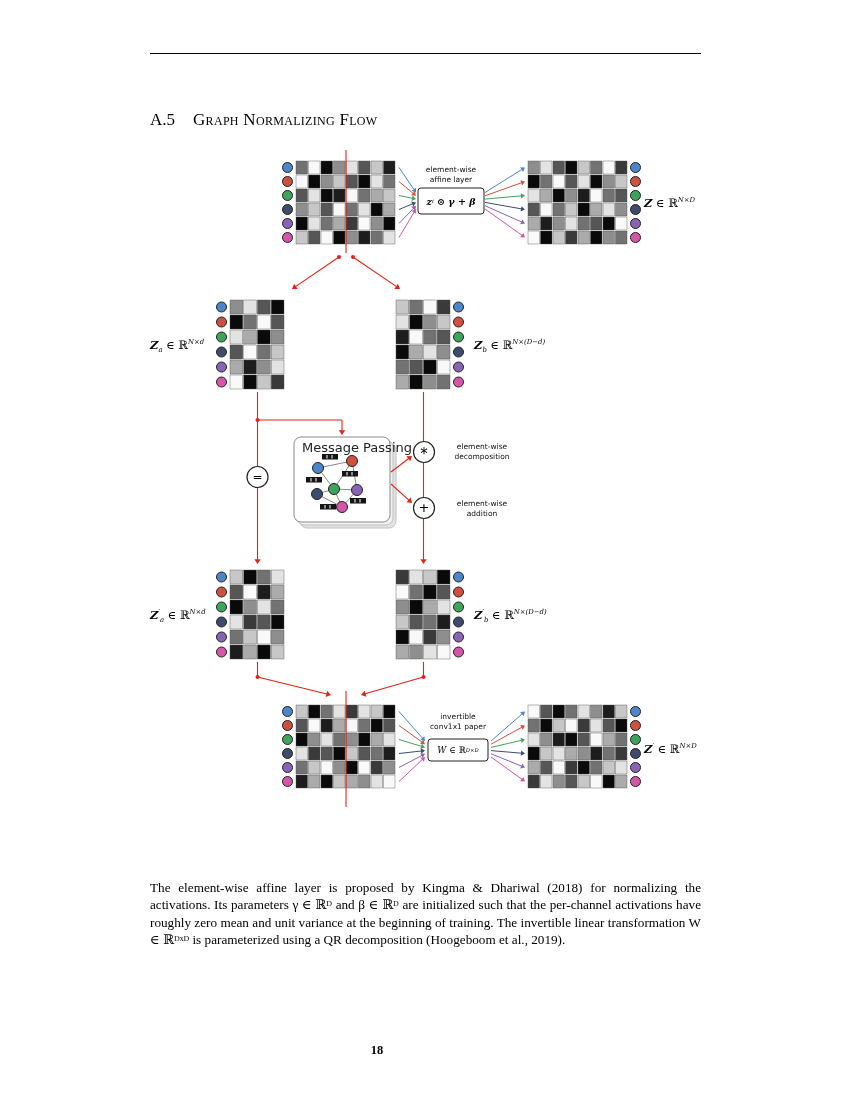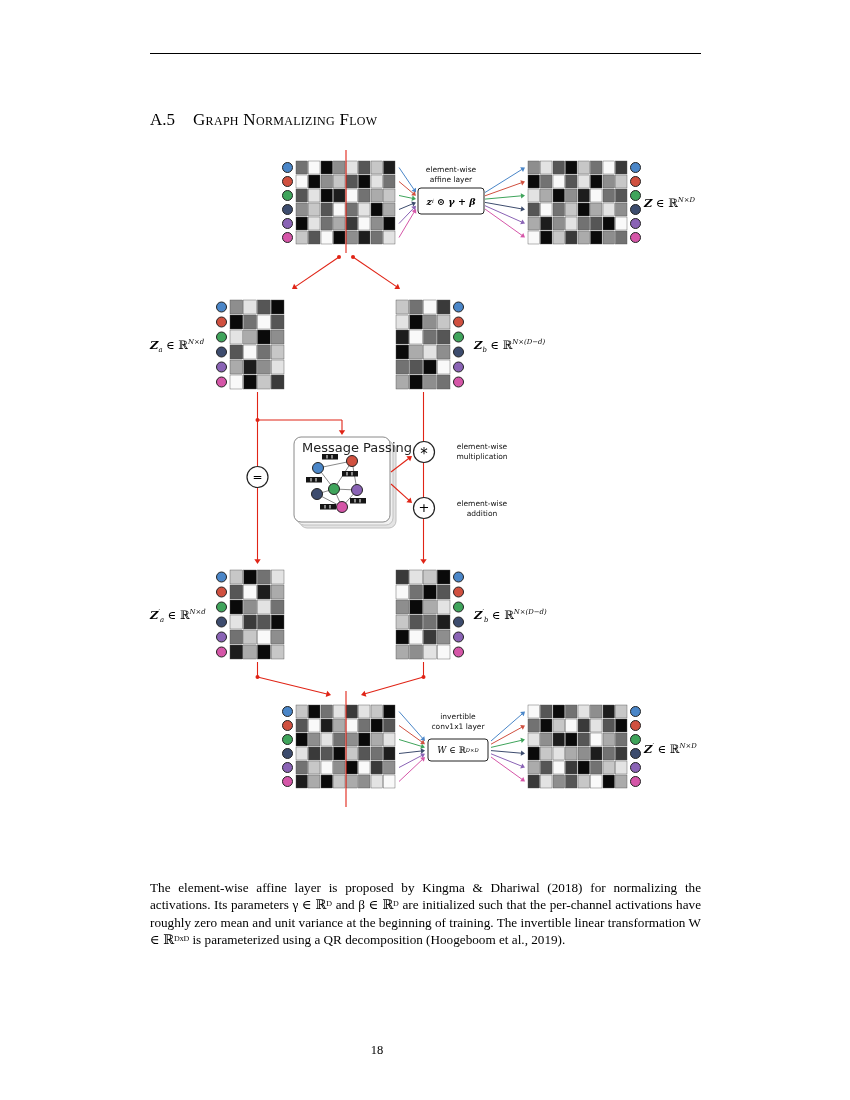--- a/index.html
+++ b/index.html
@@ -27,21 +27,21 @@
   .boxtext { position:absolute; display:flex; align-items:center; justify-content:center;
              font-family:"DejaVu Serif","DejaVu Sans",serif; color:#000; white-space:pre; }
   .boxtext .mrest { font-style:italic; font-weight:bold; }
 
   .opsign { position:absolute; text-align:center; font-family:"DejaVu Sans",sans-serif; color:#000; }
 
   .caption { position:absolute; left:150px; top:818px; width:551px; font-size:13.2px;
              text-align:justify; line-height:1.3; color:#000; }
   .para    { position:absolute; left:150px; top:879px; width:551px; font-size:13.2px;
              text-align:justify; line-height:1.32; color:#000; }
-  .pageno  { position:absolute; left:0; top:1043px; width:754px; text-align:center; font-size:12.5px; color:#000; }
+  .pageno  { position:absolute; left:0; top:1043px; width:754px; text-align:center; font-size:12.5px; color:#000;font-weight:bold; }
 </style>
 </head>
 <body>
 
 <div class="page">
 
   <div class="abs rule"></div>
 
   <div class="abs heading">
     <span class="num">A.5</span><span class="ttl">Graph Normalizing Flow</span>
@@ -528,38 +528,38 @@
   <div class="mlabel" style="left:644px; top:196px;"><span class="mvar">Z</span><sup></sup><sub></sub><span> ∈ ℝ</span><sup>N×D</sup></div>
 
   <div class="mlabel" style="left:150px; top:338px;"><span class="mvar">Z</span><sup></sup><sub>a</sub><span> ∈ ℝ</span><sup>N×d</sup></div>
 
   <div class="mlabel" style="left:474px; top:338px;"><span class="mvar">Z</span><sup></sup><sub>b</sub><span> ∈ ℝ</span><sup>N×(D−d)</sup></div>
 
   <div class="flabel mp-label" style="left:302px; top:440px;">Message Passing</div>
 
   <div class="flabel small2" style="left:446px; top:442px; width:72px;">
     <div>element-wise</div>
-    <div>multiplication</div>
+    <div>decomposition</div>
   </div>
   <div class="flabel small2" style="left:446px; top:499px; width:72px;">
     <div>element-wise</div>
     <div>addition</div>
   </div>
 
   <div class="opsign" style="left:247px; top:470px; width:21px; line-height:14px; font-size:12px;">=</div>
   <div class="opsign" style="left:413px; top:447px; width:22px; line-height:15px; font-size:15px;">*</div>
   <div class="opsign" style="left:413px; top:501px; width:22px; line-height:14px; font-size:13px;">+</div>
 
   <div class="mlabel" style="left:150px; top:608px;"><span class="mvar">Z</span><sup>′</sup><sub>a</sub><span> ∈ ℝ</span><sup>N×d</sup></div>
 
   <div class="mlabel" style="left:474px; top:608px;"><span class="mvar">Z</span><sup>′</sup><sub>b</sub><span> ∈ ℝ</span><sup>N×(D−d)</sup></div>
 
   <div class="flabel small2" style="left:418px; top:712px; width:80px;">
     <div>invertible</div>
-    <div>conv1x1 layer</div>
+    <div>conv1x1 paper</div>
   </div>
 
   <div class="boxtext" style="left:428px; top:739px; width:60px; height:22px; font-size:8.8px;"><span style="font-style:italic;">W</span><span> ∈ ℝ</span><sup>D×D</sup></div>
 
   <div class="mlabel" style="left:644px; top:742px;"><span class="mvar">Z</span><sup>′</sup><sub></sub><span> ∈ ℝ</span><sup>N×D</sup></div>
 
   <div class="para">The element-wise affine layer is proposed by Kingma &amp; Dhariwal (2018) for normalizing the activations. Its parameters γ ∈ ℝᴰ and β ∈ ℝᴰ are initialized such that the per-channel activations have roughly zero mean and unit variance at the beginning of training. The invertible linear transformation W ∈ ℝᴰˣᴰ is parameterized using a QR decomposition (Hoogeboom et al., 2019).</div>
   <div class="pageno">18</div>
 </div>
 

